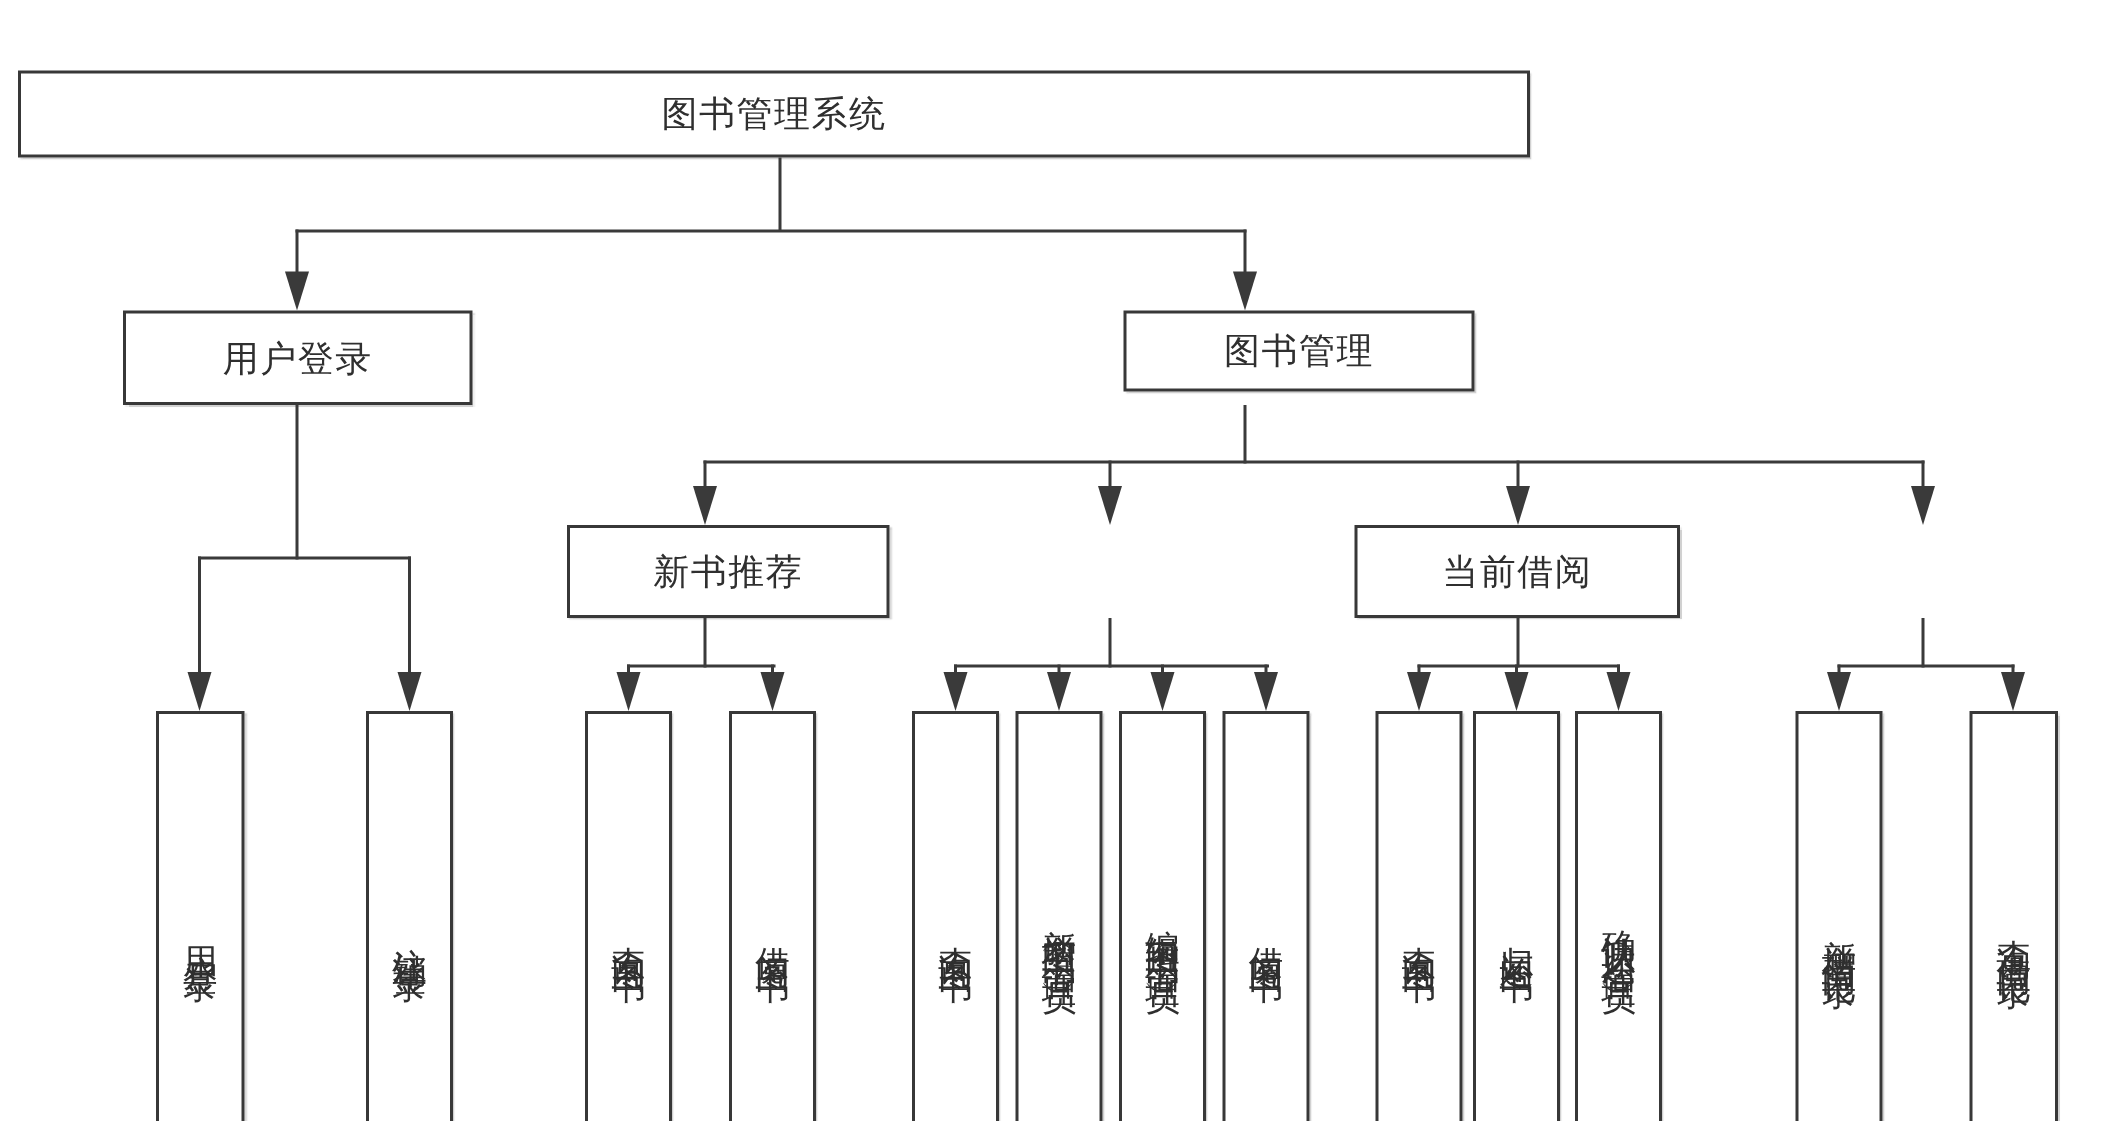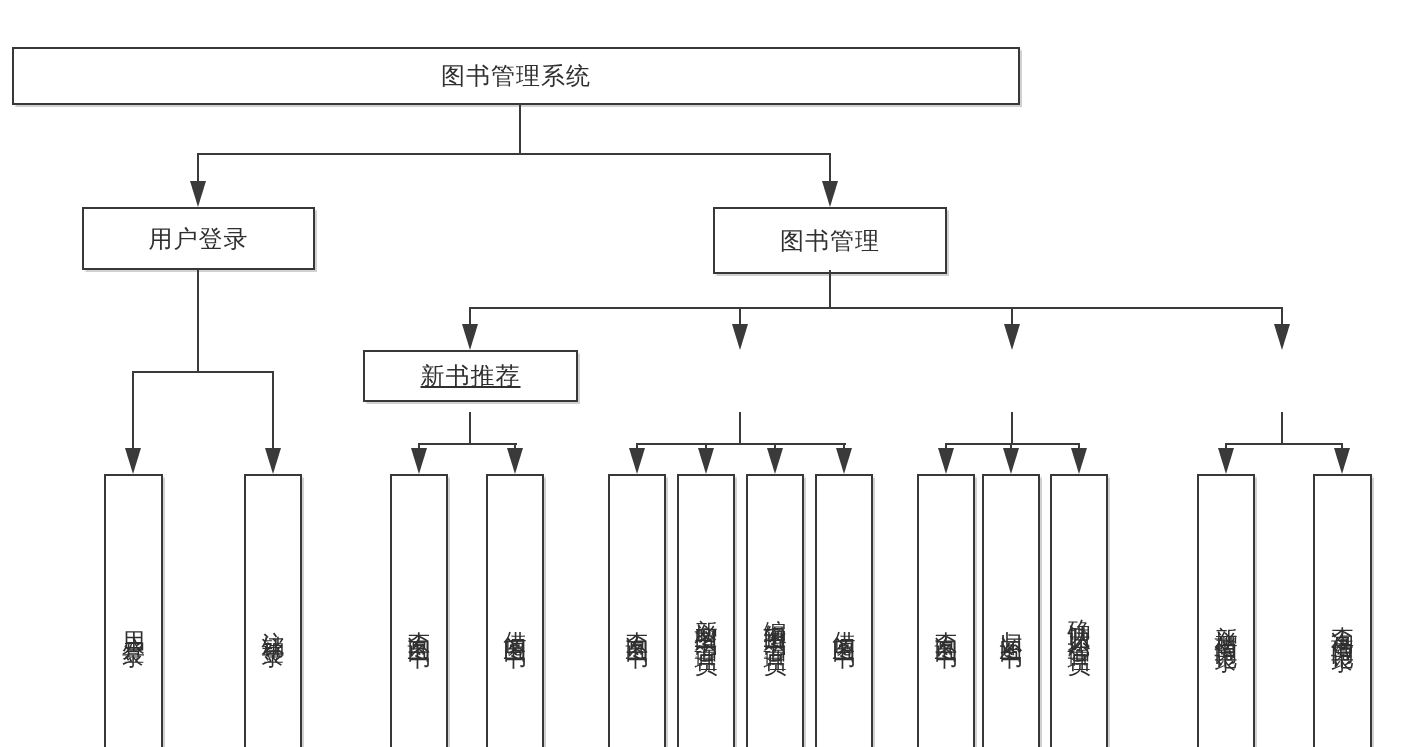--- a/index.html
+++ b/index.html
@@ -39,25 +39,26 @@
 </style>
 </head>
 <body>
 
 <div id="stage">
 
   <div class="box" style="left:12px;top:10px;width:1008px;height:58px;">图书管理系统</div>
 
   <div class="box" style="left:82px;top:170px;width:233px;height:63px;">用户登录</div>
 
-  <div class="box" style="left:713px;top:170px;width:234px;height:67px;">图书管理</div>
+  <div class="box" style="left:749px;top:170px;width:234px;height:54px;">图书管理</div>
 
-  <div class="box" style="left:363px;top:313px;width:215px;height:52px;text-decoration:underline;">新书推荐</div>
+  <div class="box" style="left:378px;top:313px;width:215px;height:62px;">新书推荐</div>
 
 
+  <div class="box" style="left:903px;top:313px;width:217px;height:62px;">当前借阅</div>
 
 
   <div class="box leaf" style="left:104px;top:437px;width:59px;height:298px;">用户登录</div>
   <div class="box leaf" style="left:244px;top:437px;width:58px;height:298px;">注销登录</div>
 
   <div class="box leaf" style="left:390px;top:437px;width:58px;height:298px;">查询图书</div>
   <div class="box leaf" style="left:486px;top:437px;width:58px;height:298px;">借阅图书</div>
 
   <div class="box leaf" style="left:608px;top:437px;width:58px;height:298px;">查询图书</div>
   <div class="box leaf" style="left:677px;top:437px;width:58px;height:298px;">新增图书（管理员）</div>

